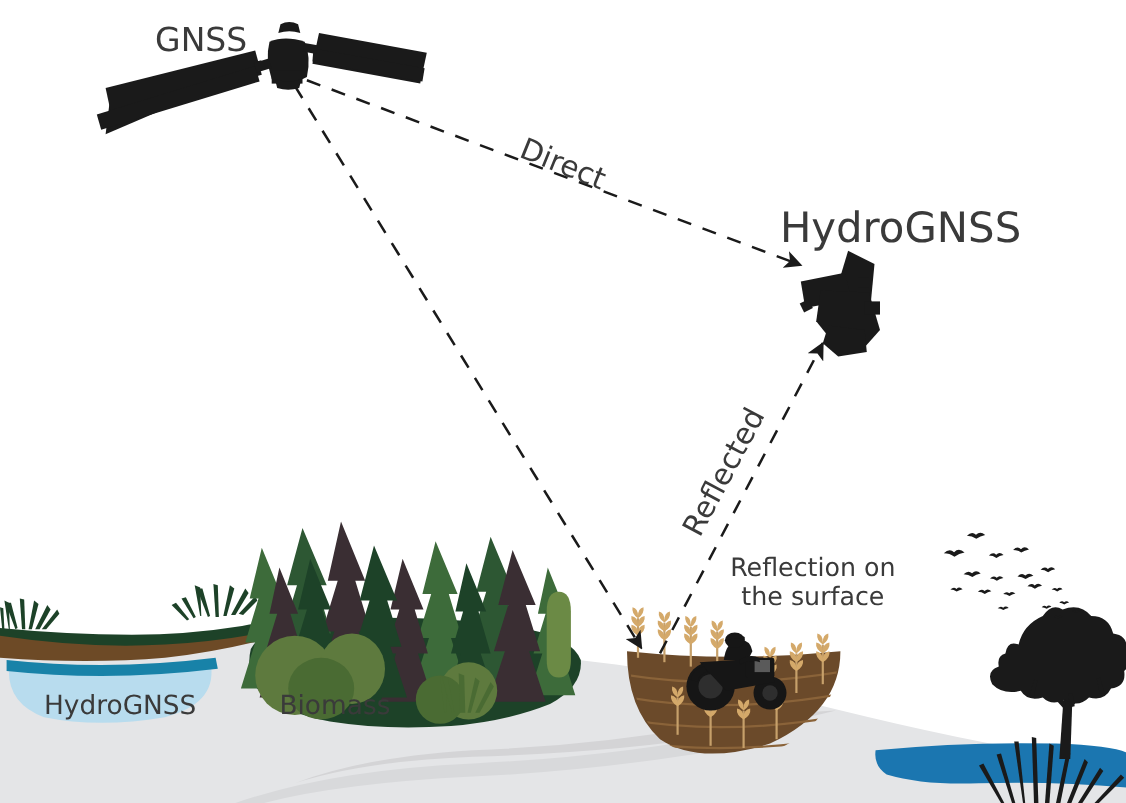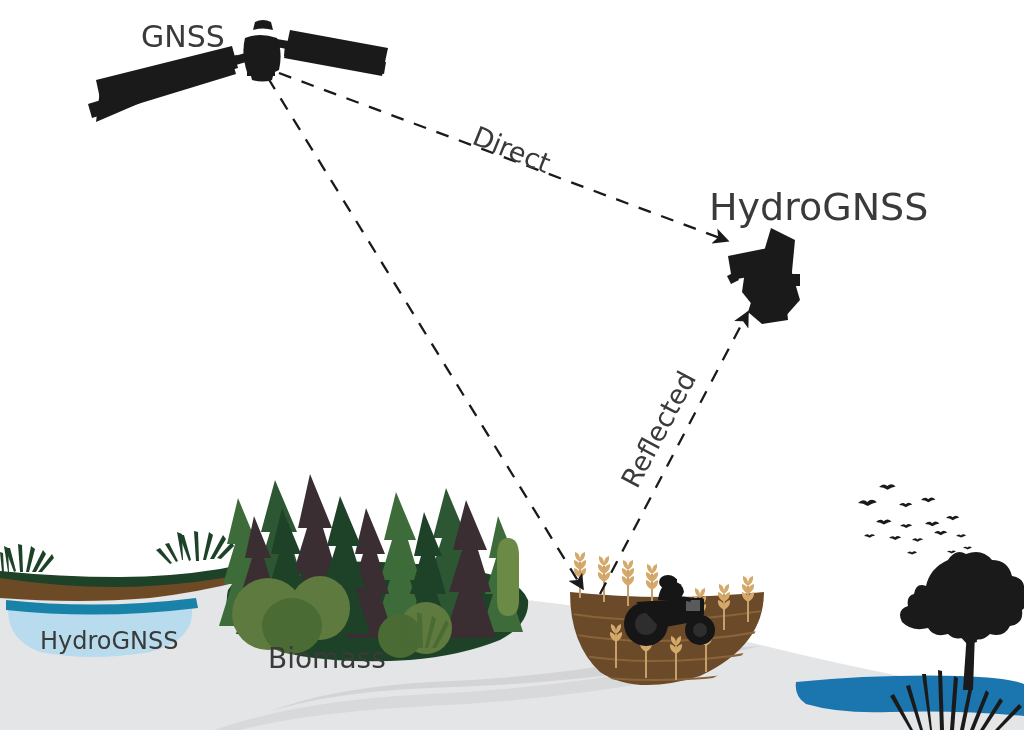--- a/index.html
+++ b/index.html
@@ -8,21 +8,21 @@
        font-family:"DejaVu Sans","Liberation Sans",sans-serif;}
   #stage{position:absolute;left:0;top:0;width:1024px;height:730px;background:#ffffff;}
   svg.layer{position:absolute;left:0;top:0;width:1024px;height:730px;}
   .lbl{position:absolute;color:#3a3a3a;white-space:pre;line-height:1.15;}
   .lbl-gnss{left:141px;top:20px;font-size:30px;}
   .lbl-hydro{left:709px;top:186px;font-size:38px;}
   .lbl-direct{left:480px;top:120px;font-size:27px;transform:rotate(22deg);transform-origin:left top;}
   .lbl-reflected{left:615px;top:478px;font-size:27px;transform:rotate(-62deg);transform-origin:left top;}
   .lbl-refsurf{left:654px;top:504px;font-size:23px;text-align:center;width:170px;}
   .lbl-perma{left:40px;top:628px;font-size:24px;}
-  .lbl-bio{left:268px;top:628px;font-size:28px;margin-top:15px;}
+  .lbl-bio{left:254px;top:628px;font-size:24px;}
   .lbl-soil{left:598px;top:697px;font-size:24px;}
   .lbl-wet{left:843px;top:650px;font-size:24px;}
 </style>
 </head>
 <body>
 
 <div id="stage">
 
   <svg class="layer" viewBox="0 0 1024 730">
     <defs>
@@ -309,16 +309,18 @@
       <rect x="786" y="274" width="14" height="12"></rect>
       <rect x="780" y="252" width="10" height="9"></rect>
       <path d="M735,272 l-8,4 l4,8 l8,-4 z"></path>
     </g>
   </svg>
 
   <div class="lbl lbl-gnss">GNSS</div>
   <div class="lbl lbl-hydro">HydroGNSS</div>
   <div class="lbl lbl-direct">Direct</div>
   <div class="lbl lbl-reflected">Reflected</div>
+  <div class="lbl lbl-refsurf">Reflection on
+the surface</div>
   <div class="lbl lbl-perma">HydroGNSS</div>
   <div class="lbl lbl-bio">Biomass</div>
 
 </div>
 
 </body></html>

